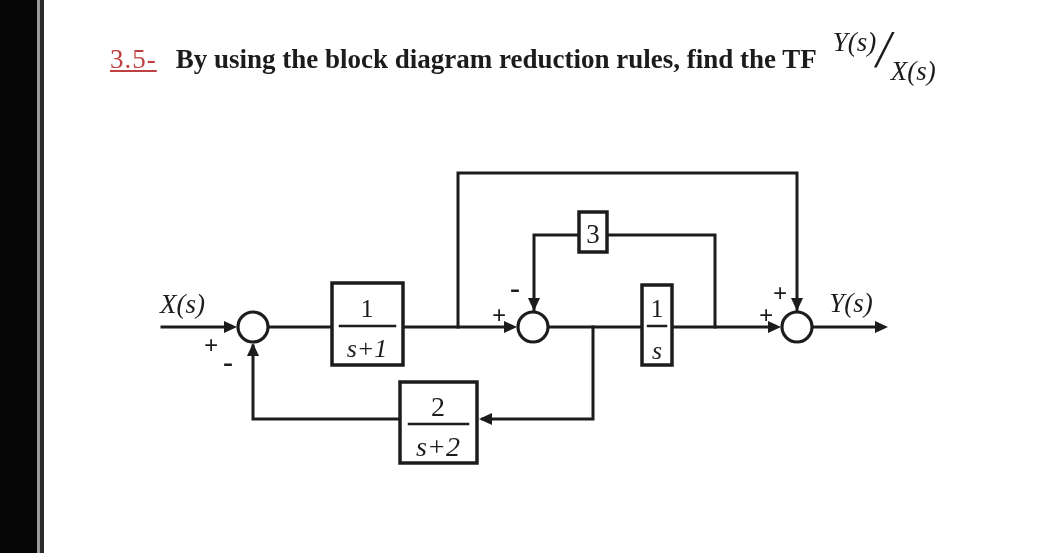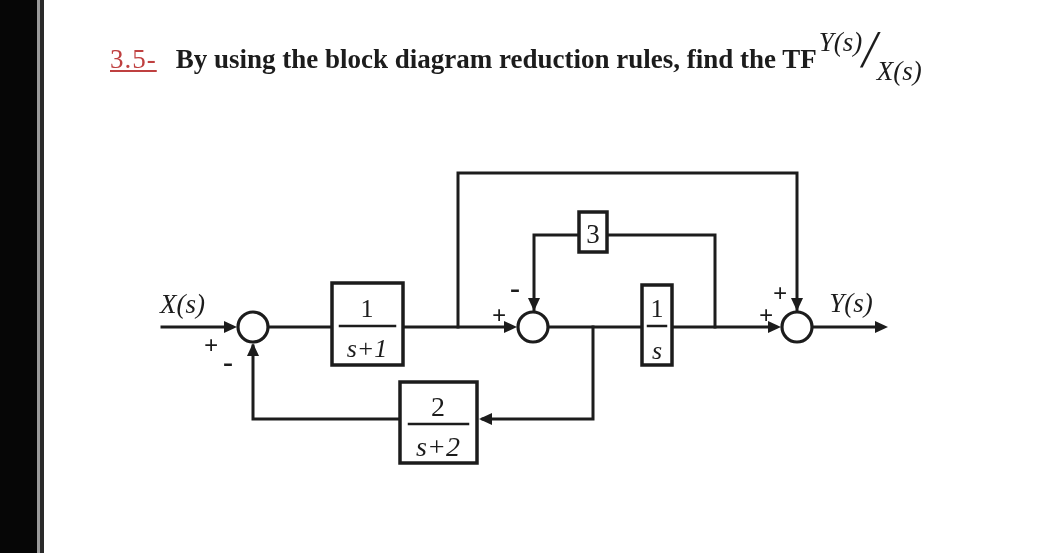--- a/index.html
+++ b/index.html
@@ -12,21 +12,21 @@
   .left-bar{position:absolute;left:0;top:0;width:37px;height:553px;background:#060606;}
   .left-gap{position:absolute;left:37px;top:0;width:3px;height:553px;background:#9a9a9a;}
   .left-divider{position:absolute;left:40px;top:0;width:4px;height:553px;background:#2a2a2a;}
 
   .title{
     position:absolute;left:110px;top:45px;
     font-size:27px;white-space:nowrap;line-height:28px;
   }
   .title .pnum{color:var(--accent,#bf4040);letter-spacing:1px;text-decoration:underline;}
   .title .ptext{margin-left:19px;font-weight:bold;}
-  .tf{display:inline-block;margin-left:2px;}
+  .tf{display:inline-block;margin-left:16px;}
   .tf-num{font-style:italic;position:relative;top:-17px;}
   .tf-slash{font-style:italic;font-size:52px;position:relative;top:-1px;line-height:0;}
   .tf-den{font-style:italic;position:relative;top:12px;}
 
   svg text{fill:#1c1c1c;}
   .lbl{font-size:27px;font-style:italic;}
   .frac-num{font-size:26px;}
   .frac-den{font-size:26px;font-style:italic;}
   .frac-num-lg{font-size:28px;}
   .frac-den-lg{font-size:28px;font-style:italic;}

